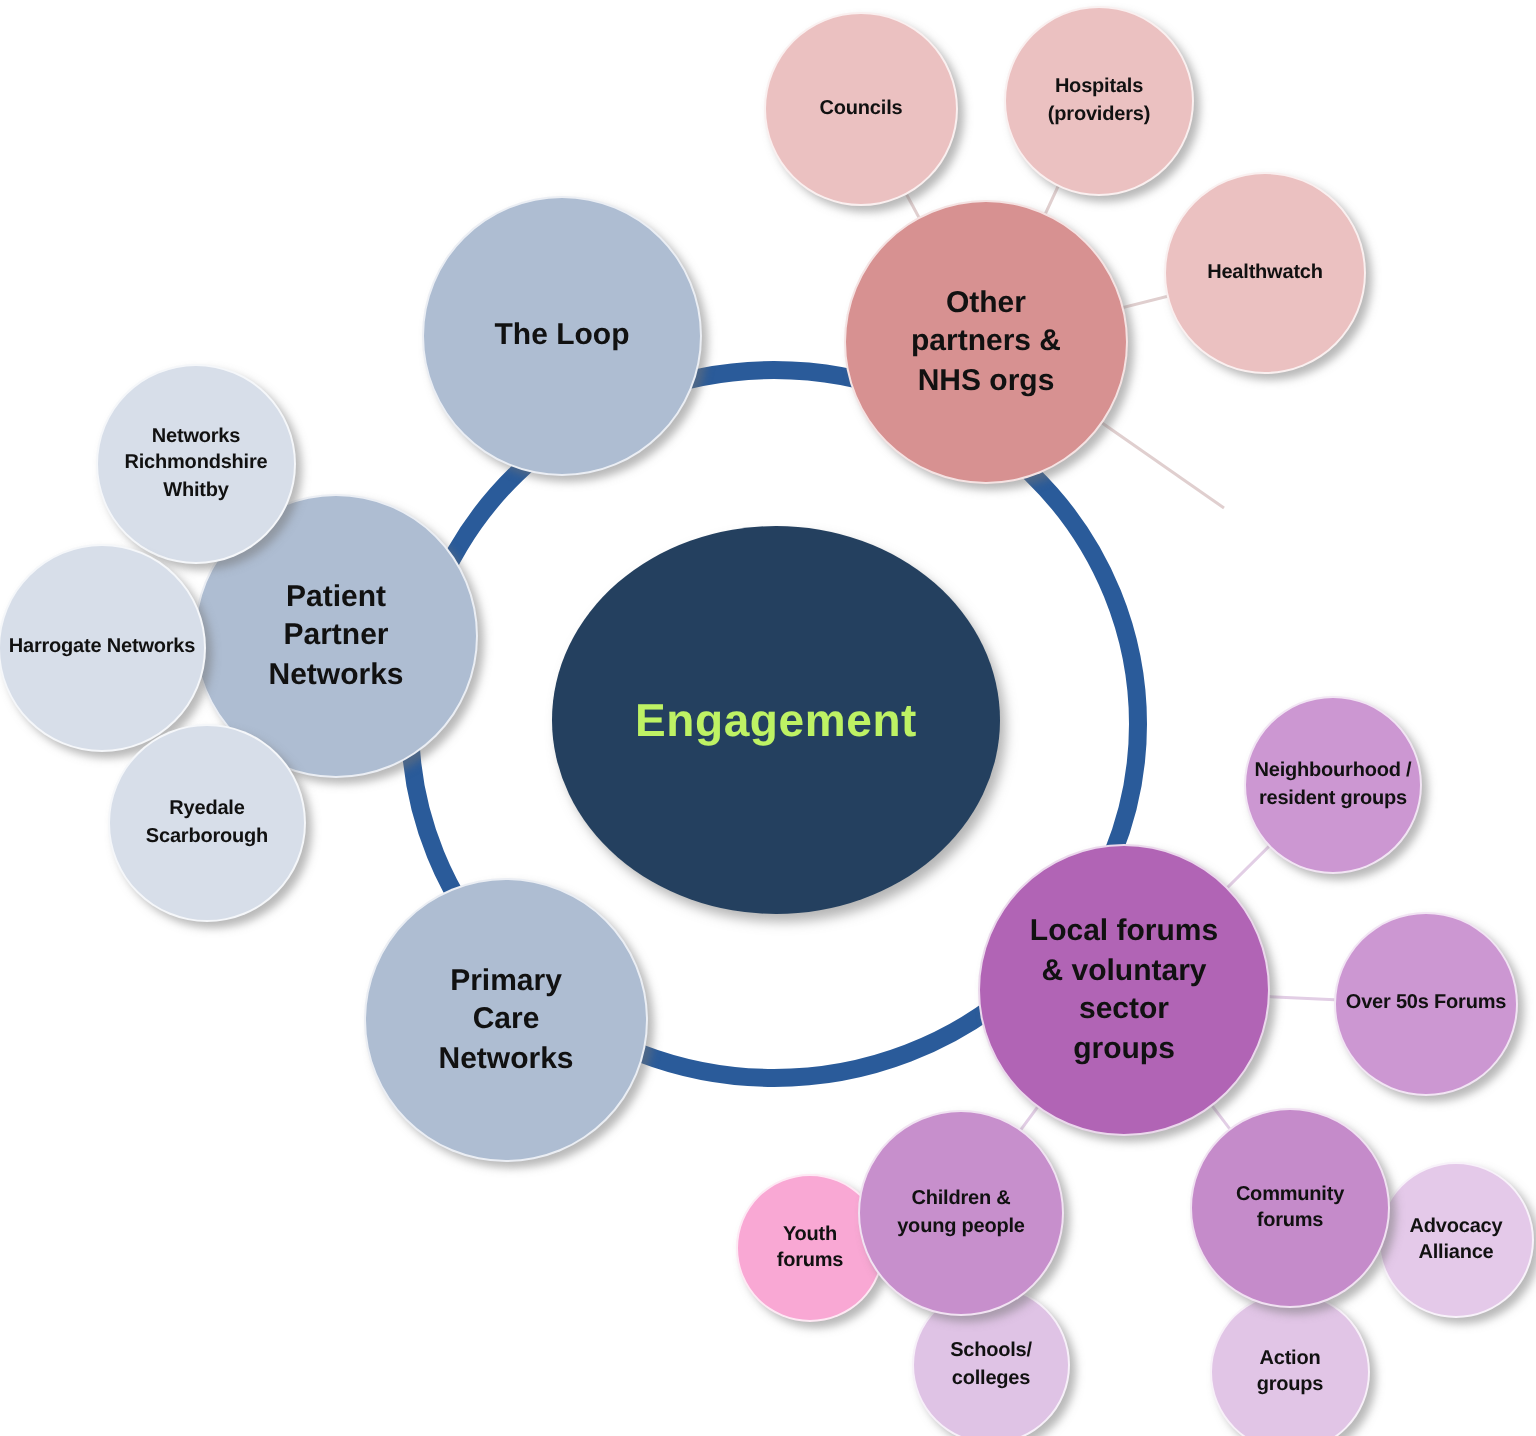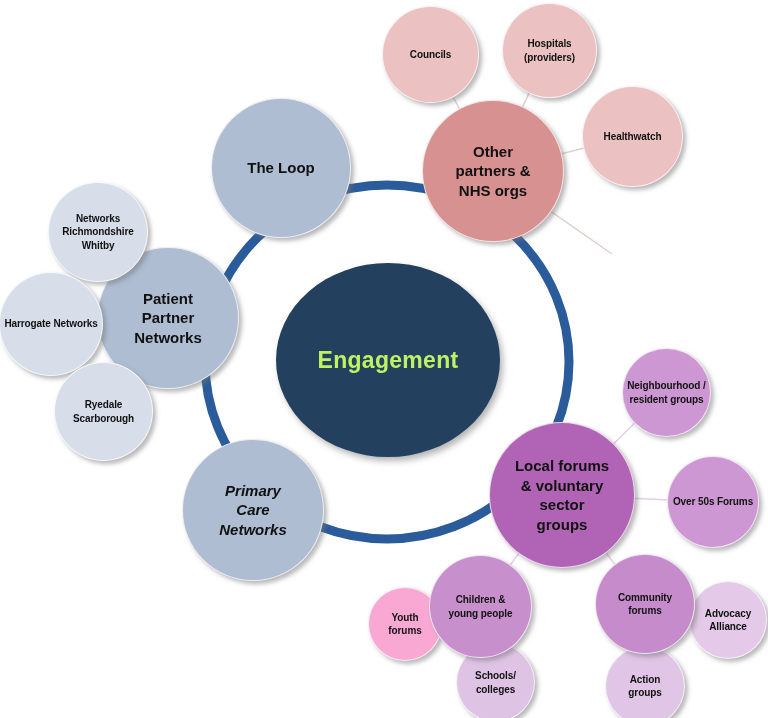--- a/index.html
+++ b/index.html
@@ -21,21 +21,21 @@
   .sat{font-size:10px;line-height:1.35;letter-spacing:-0.1px;z-index:3;}
   .mid{z-index:4;}
   .hub{font-size:23px;letter-spacing:0.3px;color:#bef264;z-index:2;
        box-shadow:3px 4px 6px rgba(110,110,110,0.5);}
 
   
   .n-eng{left:276px;top:263px;width:224px;height:194px;background:#24405F;border:none;}
   
   .n-loop{left:211px;top:98px;width:140px;height:140px;background:#AEBDD2;}
   .n-ppn{left:97px;top:247px;width:142px;height:142px;background:#AEBDD2;}
-  .n-pcn{left:182px;top:439px;width:142px;height:142px;background:#AEBDD2;font-style:italic;}
+  .n-pcn{left:182px;top:439px;width:142px;height:142px;background:#AEBDD2;}
   
   .n-ham{left:48px;top:182px;width:100px;height:100px;background:#D7DEE9;}
   .n-har{left:-1px;top:272px;width:104px;height:104px;background:#D7DEE9;}
   .n-rye{left:54px;top:362px;width:99px;height:99px;background:#D7DEE9;}
   
   .n-oth{left:422px;top:100px;width:142px;height:142px;background:#D79191;}
   .n-cou{left:382px;top:6px;width:97px;height:97px;background:#EBC1C1;text-align:center;}
   .n-hos{left:502px;top:3px;width:95px;height:95px;background:#EBC1C1;}
   .n-hea{left:582px;top:86px;width:101px;height:101px;background:#EBC1C1;text-align:center;}
   .n-con{left:561px;top:203px;width:102px;height:102px;background:#EBC1C1;}

